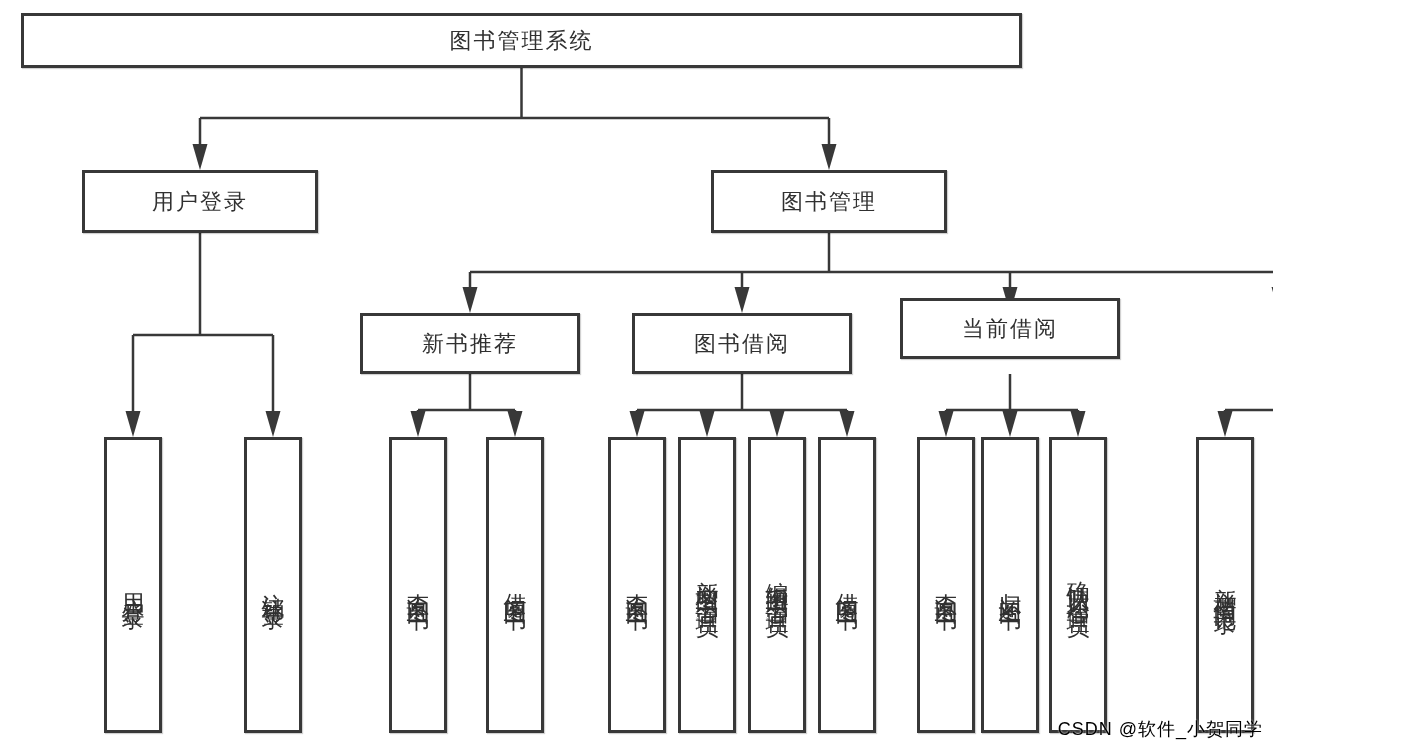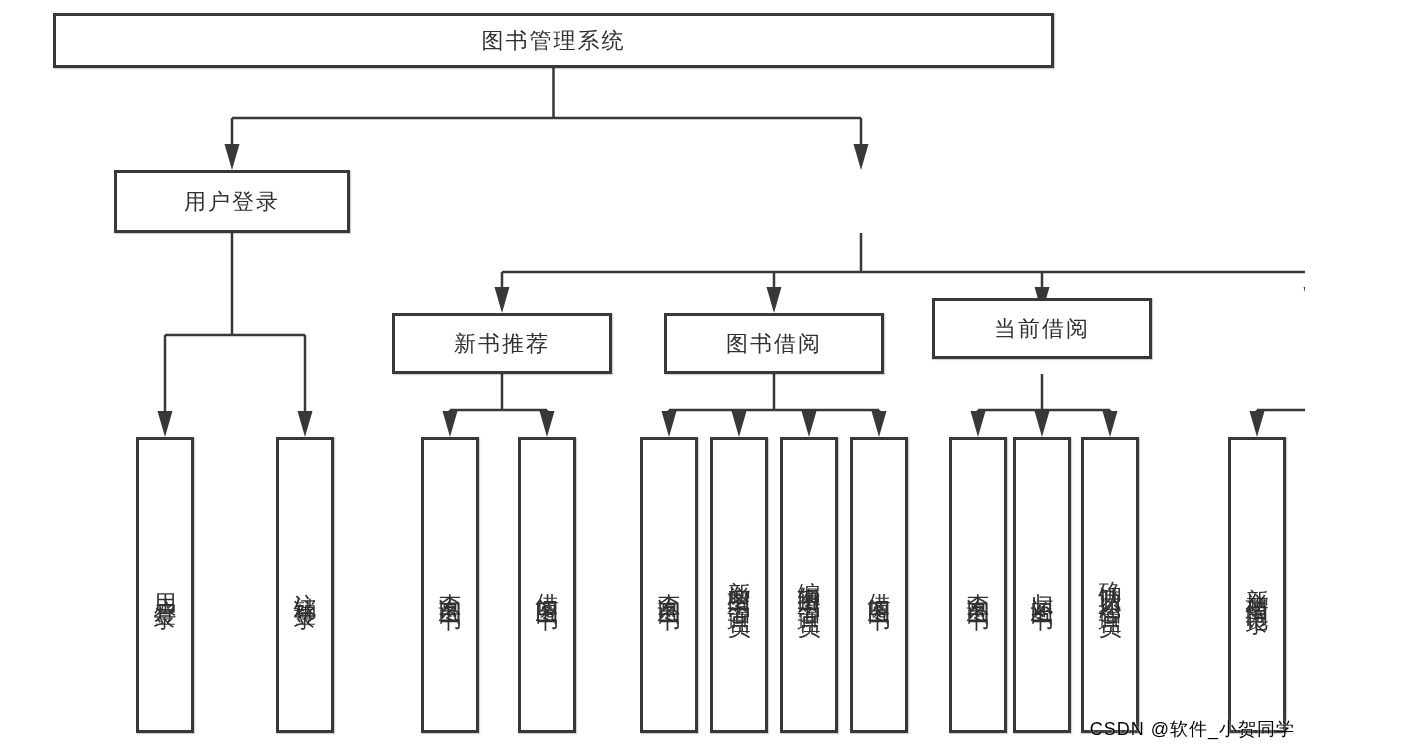--- a/index.html
+++ b/index.html
@@ -3,21 +3,20 @@
 <meta charset="utf-8">
 <style>
   html,body{margin:0;padding:0;background:#ffffff;}
   .canvas{
     position:relative;
     width:1273px;height:747px;
     background:#ffffff;
     font-family:"Liberation Sans","DejaVu Sans",sans-serif;
     color:#303030;
     overflow:hidden;
-    margin-left:32px;
   }
   .connectors{
     position:absolute;left:0;top:0;width:1405px;height:747px;
     pointer-events:none;
   }
   .node{
     position:absolute;
     box-sizing:border-box;
     border:3px solid #383838;
     background:#ffffff;
@@ -99,20 +98,23 @@
     </g>
   </svg>
 
   <div class="node h" style="left:21px;top:13px;width:1001px;height:55px">
     <span class="lbl">图书管理系统</span>
   </div>
 
   <div class="node h" style="left:82px;top:170px;width:236px;height:63px">
     <span class="lbl">用户登录</span>
   </div>
+  <div class="node h" style="left:711px;top:170px;width:236px;height:63px">
+    <span class="lbl">图书管理</span>
+  </div>
 
   <div class="node h" style="left:360px;top:313px;width:220px;height:61px">
     <span class="lbl">新书推荐</span>
   </div>
   <div class="node h" style="left:632px;top:313px;width:220px;height:61px">
     <span class="lbl">图书借阅</span>
   </div>
   <div class="node h" style="left:900px;top:298px;width:220px;height:61px">
     <span class="lbl">当前借阅</span>
   </div>

